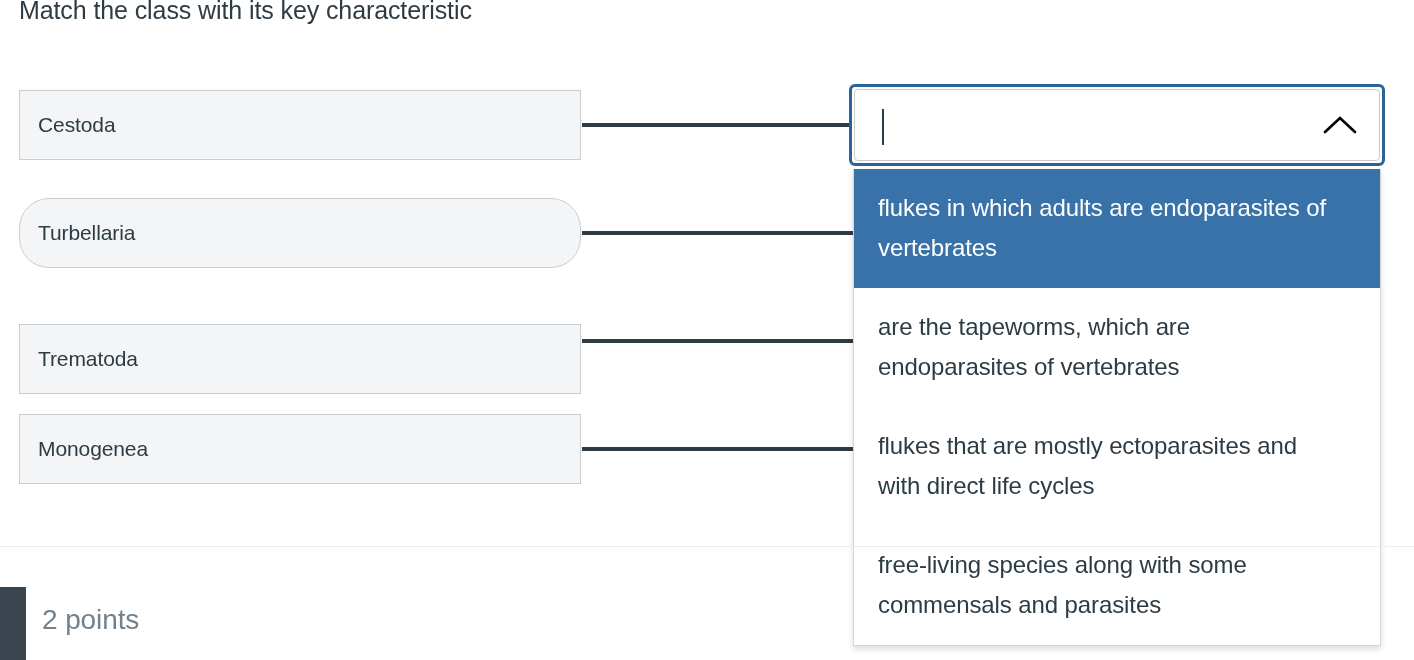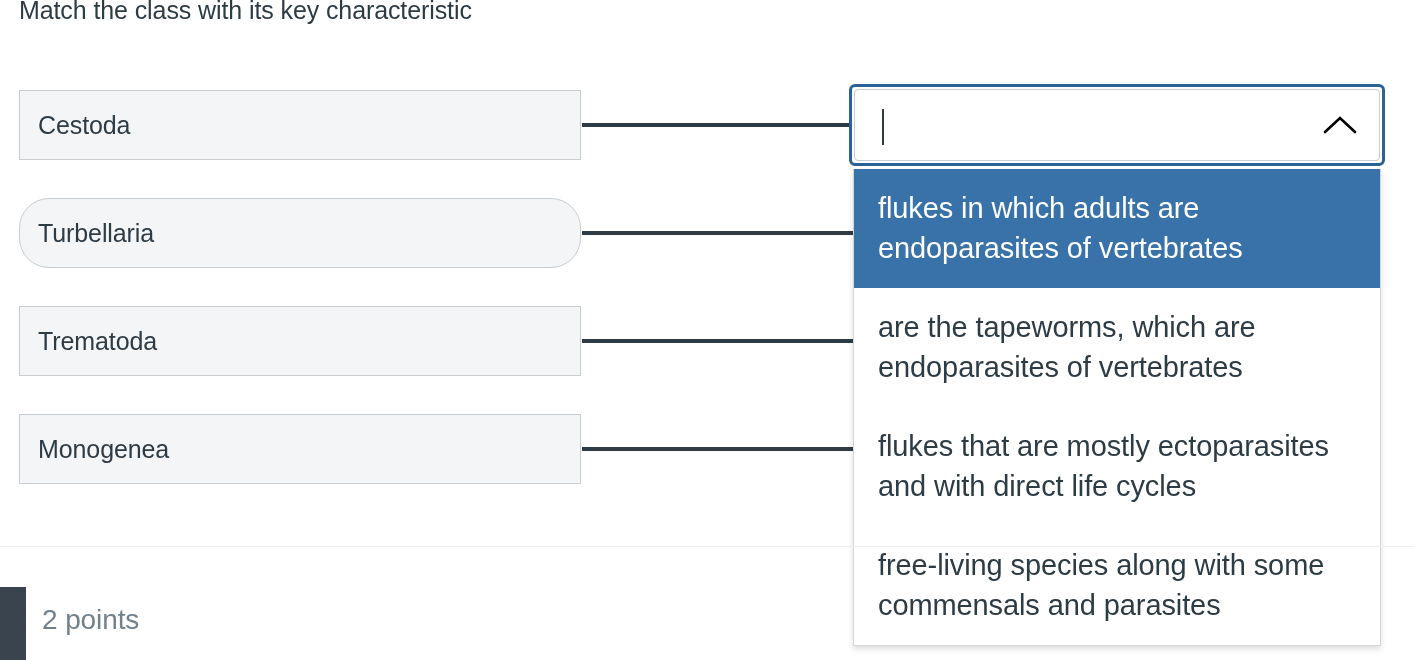--- a/index.html
+++ b/index.html
@@ -37,28 +37,28 @@
     left: 19px;
     width: 562px;
     height: 70px;
     background: #f4f5f6;
     border: 1px solid #c7cdd1;
     display: flex;
     align-items: center;
     padding-left: 18px;
   }
   .term-label {
-    font-size: 25px;
+    font-size: 21px;
     line-height: 30px;
     color: #2d3b45;
     letter-spacing: -0.1px;
   }
   .term-box.t0 { top: 90px; }
   .term-box.t1 { top: 198px; border-radius: 30px; }
-  .term-box.t2 { top: 306px; }
+  .term-box.t2 { top: 324px; }
   .term-box.t3 { top: 414px; align-items: center; }
 
   
   .connector {
     position: absolute;
     left: 582px;
     width: 272px;
     height: 4px;
     background: #2d3b45;
   }
@@ -123,21 +123,21 @@
     top: 169px;
     width: 528px;
     background: #ffffff;
     border: 1px solid #d4d7da;
     border-top: none;
     box-shadow: 0 3px 6px rgba(0,0,0,0.14);
     overflow: hidden;
   }
   .dropdown-option {
     padding: 19px 40px 20px 24px;
-    font-size: 29px;
+    font-size: 24px;
     line-height: 40px;
     color: #2d3b45;
     letter-spacing: -0.1px;
     background: #ffffff;
     cursor: pointer;
   }
   .dropdown-option.selected {
     background: #3872a8;
     color: #ffffff;
   }

